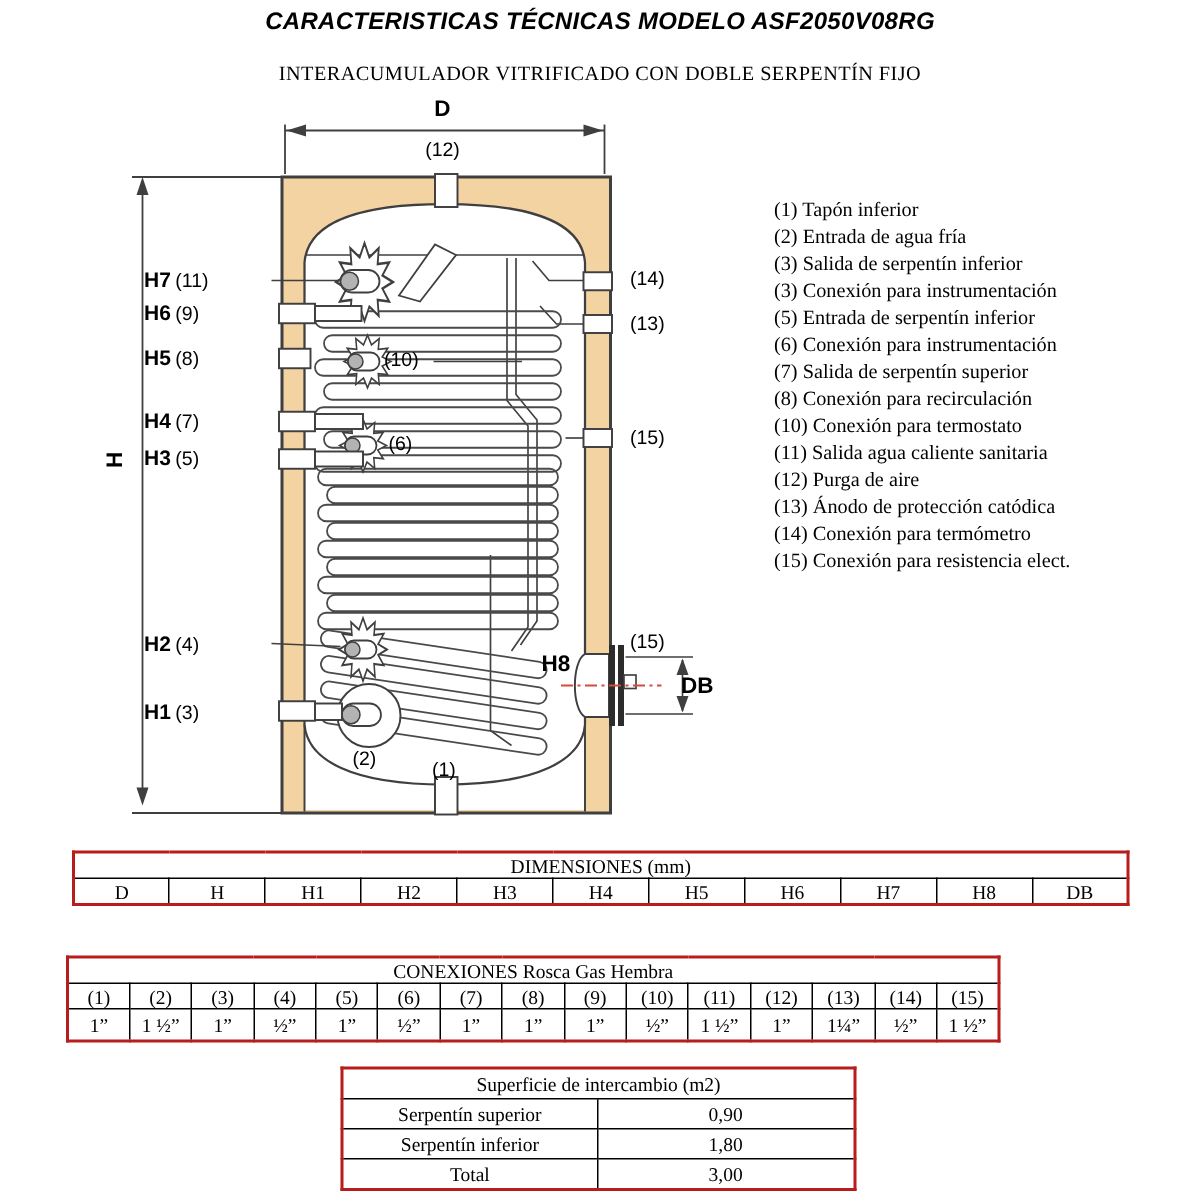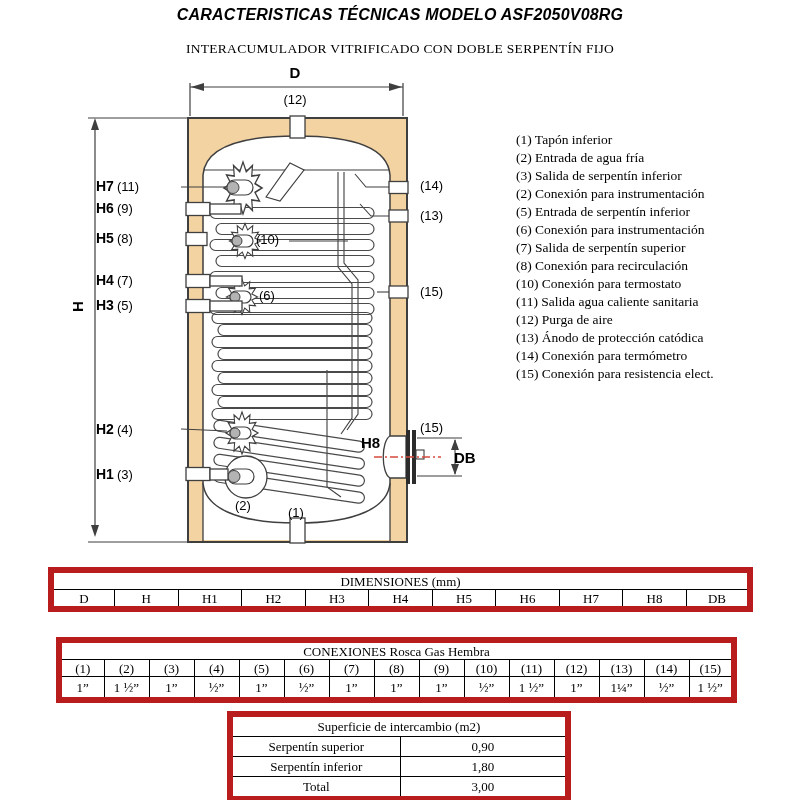--- a/index.html
+++ b/index.html
@@ -16,25 +16,25 @@
   .dl.b{font-weight:bold;font-size:15px}
   .hl{position:absolute;left:96px;width:85px;
       font-family:"Liberation Sans",sans-serif;font-size:13px;white-space:nowrap}
   .hl .hb{font-weight:bold;font-size:14px}
   .hl .hn{margin-left:3px}
   .rot{transform:rotate(-90deg);transform-origin:center}
   .legend{position:absolute;left:516px;top:131px;font-size:13.5px;line-height:18px}
   .legend div{white-space:nowrap}
   table.tb{position:absolute;border-collapse:collapse;table-layout:fixed;
            font-family:"Liberation Serif",serif;font-size:13px;text-align:center;
-           border:6px solid #b91c1c}
+           border:2px solid #b91c1c}
   table.tb td{border:1px solid #000;padding:0 1px;height:16px;line-height:15px;overflow:hidden;white-space:nowrap}
   table.tb tr.vrow td{height:20px;line-height:19px}
   #tdim{left:48px;top:567px;width:705px}
-  #tcon{left:56px;top:637px;width:681px}
+  #tcon{left:44px;top:637px;width:623px}
   #tsur{left:227px;top:711px;width:344px}
   #tsur td{height:19px;line-height:18px}
 </style>
 </head>
 <body>
 
 <div class="title">CARACTERISTICAS TÉCNICAS MODELO ASF2050V08RG</div>
 <div class="subtitle">INTERACUMULADOR VITRIFICADO CON DOBLE SERPENTÍN FIJO</div>
 
 <svg class="diag" width="500" height="560" viewBox="0 0 500 560">
@@ -195,21 +195,21 @@
 <div class="dl" style="left:420px;top:208px">(13)</div>
 <div class="dl" style="left:420px;top:284px">(15)</div>
 <div class="dl" style="left:420px;top:420px">(15)</div>
 <div class="dl b" style="left:361px;top:434px">H8</div>
 <div class="dl b" style="left:454px;top:449px">DB</div>
 
 <div class="legend">
   <div>(1) Tapón inferior</div>
   <div>(2) Entrada de agua fría</div>
   <div>(3) Salida de serpentín inferior</div>
-  <div>(2) Conexión para instrumentación</div>
+  <div>(3) Conexión para instrumentación</div>
   <div>(5) Entrada de serpentín inferior</div>
   <div>(6) Conexión para instrumentación</div>
   <div>(7) Salida de serpentín superior</div>
   <div>(8) Conexión para recirculación</div>
   <div>(10) Conexión para termostato</div>
   <div>(11) Salida agua caliente sanitaria</div>
   <div>(12) Purga de aire</div>
   <div>(13) Ánodo de protección catódica</div>
   <div>(14) Conexión para termómetro</div>
   <div>(15) Conexión para resistencia elect.</div>

